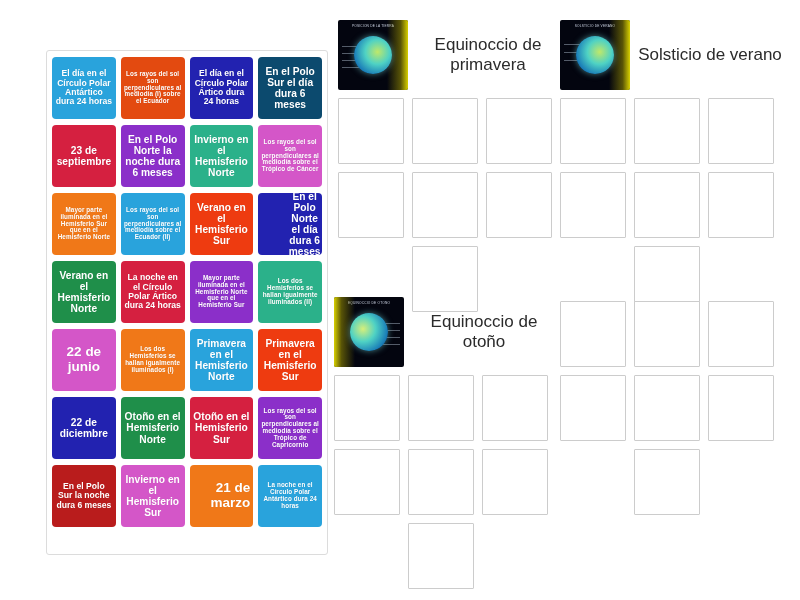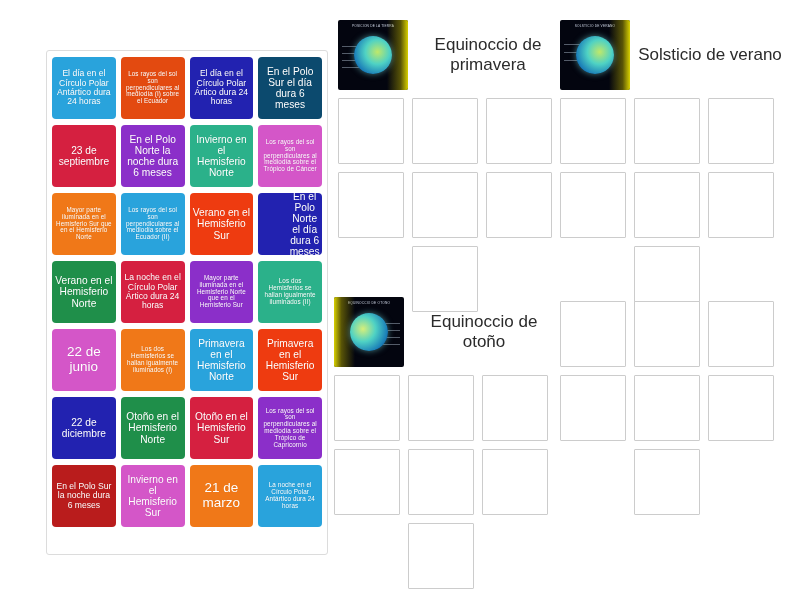--- a/index.html
+++ b/index.html
@@ -41,21 +41,21 @@
 
   .tile {
     border-radius: 4px;
     color: #ffffff;
     display: flex;
     align-items: center;
     justify-content: center;
     text-align: center;
     padding: 2px 3px;
     box-sizing: border-box;
-    font-weight: normal;
+    font-weight: bold;
     line-height: 1.08;
     overflow: hidden;
     cursor: move;
     user-select: none;
     text-shadow: 0 0 1px rgba(0,0,0,0.12);
   }
 
   .tile.s-xs { font-size: 6.3px; letter-spacing: 0.1px; }
   .tile.s-sm { font-size: 8.6px; }
   .tile.s-md { font-size: 10.2px; }
@@ -175,21 +175,21 @@
         <div class="tile s-lg" style="background: rgb(212, 86, 200);">22 de junio</div>
         <div class="tile s-xs" style="background: rgb(240, 120, 24);">Los dos Hemisferios se hallan igualmente iluminados (I)</div>
         <div class="tile s-md" style="background: rgb(41, 163, 220);">Primavera en el Hemisferio Norte</div>
         <div class="tile s-md" style="background: rgb(238, 59, 16);">Primavera en el Hemisferio Sur</div>
         <div class="tile s-md" style="background: rgb(34, 34, 176);">22 de diciembre</div>
         <div class="tile s-md" style="background: rgb(31, 143, 74);">Otoño en el Hemisferio Norte</div>
         <div class="tile s-md" style="background: rgb(213, 32, 64);">Otoño en el Hemisferio Sur</div>
         <div class="tile s-xs" style="background: rgb(139, 47, 201);">Los rayos del sol son perpendiculares al mediodía sobre el Trópico de Capricornio</div>
         <div class="tile s-sm" style="background: #b91c1c;">En el Polo Sur la noche dura 6 meses</div>
         <div class="tile s-md" style="background: rgb(212, 86, 200);">Invierno en el Hemisferio Sur</div>
-        <div class="tile s-lg" style="background: rgb(240, 120, 24);">21 de marzo</div>
+        <div class="tile s-lg" style="background: rgb(240, 120, 24); text-align: right;">21 de marzo</div>
         <div class="tile s-xs" style="background: rgb(41, 163, 220);">La noche en el Círculo Polar Antártico dura 24 horas</div>
       </div>
   </div>
 
   <div class="quadrant" id="quad-0">
     <div class="quad-header">
       <div class="thumb">
         <div class="ttl">POSICIÓN DE LA TIERRA</div>
         <div class="glow-r"></div>
         <div class="ray" style="left:4px;top:26px;width:26px;"></div>

